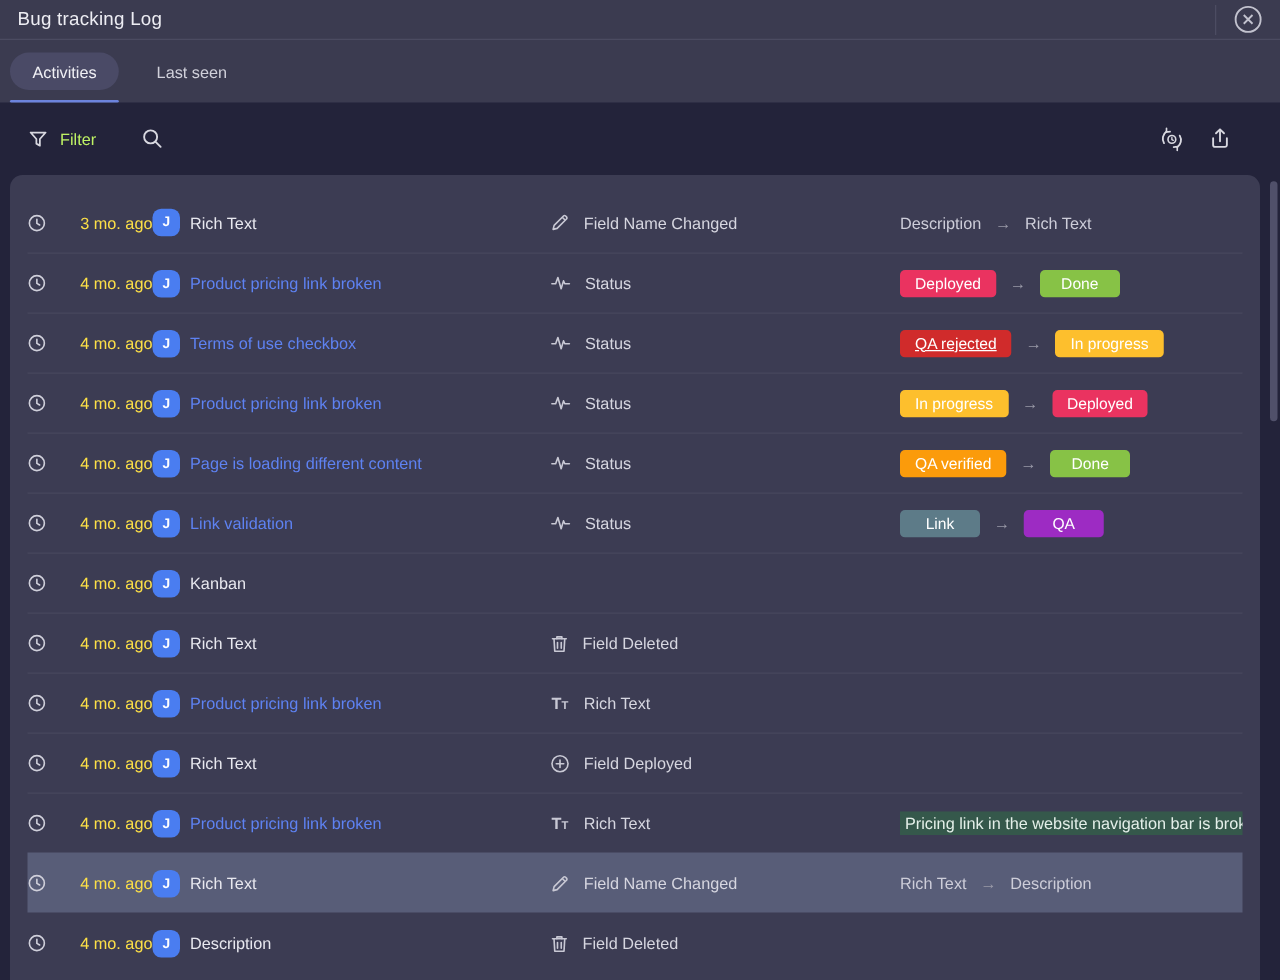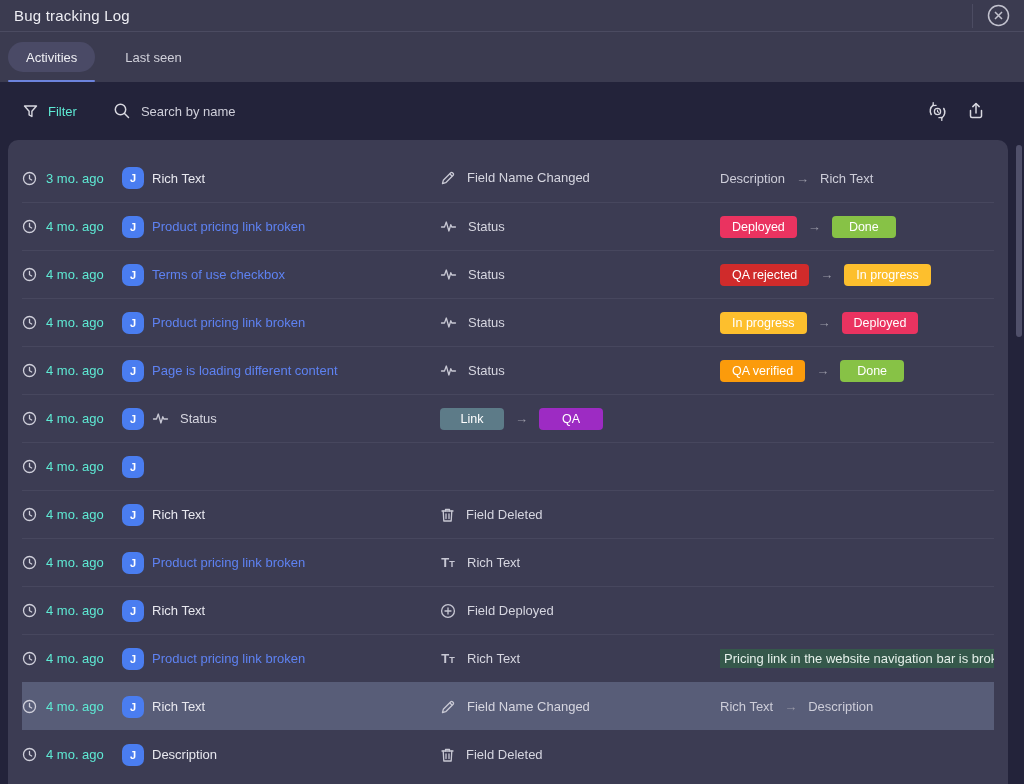--- a/index.html
+++ b/index.html
@@ -21,45 +21,45 @@
   .tabbar { height:50px; background:#3b3b50; display:flex; align-items:center; padding:0 8px; position:relative; }
   .tab { position:relative; height:30px; display:flex; align-items:center; padding:0 18px;
     font-size:13px; color:#d0d0da; cursor:pointer; border:none; background:transparent; border-radius:15px;
     font-family:inherit; }
   .tab.active { background:#4a4a66; color:#f0f0f5; }
   .tab.active::after { content:""; position:absolute; left:0; right:0; bottom:-10px; height:2px;
     background:#6c83dd; border-radius:1px; }
 
   
   .toolbar { height:58px; display:flex; align-items:center; padding:0 22px; background:#23233a; }
-  .tool-filter { display:flex; align-items:center; gap:9px; color:#5eead4; font-size:13px;
+  .tool-filter { display:flex; align-items:center; gap:9px; color:#bef264; font-size:13px;
     background:none; border:none; cursor:pointer; font-family:inherit;text-align:center; }
   .tool-search { display:flex; align-items:center; gap:10px; margin-left:36px; flex:1; }
   .tool-search input { background:transparent; border:none; outline:none; color:#e6e6ee;
     font-size:13px; width:340px; font-family:inherit; }
   .tool-search input::placeholder { color:#cfcfda; opacity:1; }
   .toolbar-right { display:flex; align-items:center; gap:14px; margin-left:auto; margin-right:14px; }
   .toolbar svg { color:#d8d8e0; }
 
   
   .list-panel { position:absolute; left:8px; top:140px; width:1000px; height:644px;
     background:#3c3c53; border-radius:10px 10px 0 0; padding:14px 14px 0 14px; overflow:hidden; }
   .row { display:grid; grid-template-columns:100px 30px 288px 280px 1fr; align-items:center;
     height:48px; font-size:13px; cursor:pointer; }
   .row + .row { border-top:1px solid #47475e; }
   .row.highlighted { background:#585d78; margin:0 0; border-top:1px solid transparent; }
   .row.highlighted + .row { border-top:1px solid transparent; }
 
-  .cell-time { display:flex; align-items:center; gap:9px; color:#5eead4; }
+  .cell-time { display:flex; align-items:center; gap:9px; color:#fde047;justify-content:space-between; }
   .cell-time svg { flex:none; color:#cfcfda; }
   .avatar { width:22px; height:22px; border-radius:7px; display:flex; align-items:center;
     justify-content:center; color:#fff; font-size:11px; font-weight:700; }
   .cell-name { color:#e8e8ef; padding-right:8px; white-space:nowrap; overflow:hidden; text-overflow:ellipsis; }
   .cell-name .link { color:#5e82f2; cursor:pointer; }
-  .cell-action { display:flex; gap:11px; color:#d6d6e0; }
+  .cell-action { display:flex; align-items:center; gap:11px; color:#d6d6e0; }
   .cell-action svg { color:#c8c8d4; flex:none; }
   .tt-glyph { font-size:13px; color:#c8c8d4; font-weight:600; letter-spacing:0; width:16px; text-align:center; }
   .tt-glyph small { font-size:9px; font-weight:600; }
   .cell-change { display:flex; align-items:center; color:#cdcdd9; white-space:nowrap; overflow:hidden; }
   .chg-arrow { margin:0 11px; color:#9a9aa8; font-size:13px; }
   .badge { display:inline-flex; align-items:center; justify-content:center; min-width:64px;
     height:22px; padding:0 12px; border-radius:4px; color:#fff; font-size:12.5px; }
   .hl-text { background:#35584b; color:#e4efe9; padding:2px 4px; font-size:13px; }
 
   
@@ -100,21 +100,20 @@
       </span>
       <span>Filter</span>
     </button>
     <div class="tool-search">
       <span style="display:flex;">
         <svg width="18" height="18" viewBox="0 0 18 18" fill="none" stroke="#d8d8e0" stroke-width="1.5" stroke-linecap="round">
           <circle cx="7.5" cy="7.5" r="5.2"></circle>
           <path d="M11.5 11.5L15.5 15.5"></path>
         </svg>
       </span>
-      <input type="text" placeholder="Search by name" style="">
     </div>
     <div class="toolbar-right">
       <button class="icon-btn">
         <span style="display:flex;">
           <svg width="21" height="21" viewBox="0 0 21 21" fill="none" stroke="currentColor" stroke-width="1.5" stroke-linecap="round">
             <path d="M4.2 13.5a7 7 0 0 1 2-9.3"></path>
             <path d="M16.8 7.5a7 7 0 0 1-2 9.3"></path>
             <path d="M6.2 1.6v3l2.9-.3" stroke-width="1.3"></path>
             <path d="M14.8 19.4v-3l-2.9.3" stroke-width="1.3"></path>
             <circle cx="10.5" cy="10.5" r="3.1" stroke-width="1.3"></circle>
@@ -209,21 +208,21 @@
           <div class="cell-name"><span class="link">Terms of use checkbox</span></div>
           <div class="cell-action">
             <span style="display:flex;">
               <svg width="17" height="15" viewBox="0 0 17 15" fill="none" stroke="currentColor" stroke-width="1.3" stroke-linecap="round" stroke-linejoin="round">
                 <path d="M1.5 8h3l1.8-5 2.6 9 1.9-6.3 1 2.3h3.7"></path>
               </svg>
             </span>
             <span>Status</span>
           </div>
           <div class="cell-change">
-            <span class="badge" style="background: rgb(208, 43, 43);">QA rejected</span>
+            <span class="badge" style="background: rgb(208, 43, 43); text-decoration: underline;">QA rejected</span>
             <span class="chg-arrow">→</span>
             <span class="badge" style="background: rgb(253, 191, 45);">In progress</span>
           </div>
         </div>
         <div class="row">
           <div class="cell-time">
             <span style="display:flex;">
               <svg width="15" height="15" viewBox="0 0 15 15" fill="none" stroke="currentColor" stroke-width="1.3" stroke-linecap="round">
                 <circle cx="7.5" cy="7.5" r="6"></circle>
                 <path d="M7.5 4.4v3.3l2.2 1.3"></path>
@@ -283,20 +282,21 @@
               <svg width="15" height="15" viewBox="0 0 15 15" fill="none" stroke="currentColor" stroke-width="1.3" stroke-linecap="round">
                 <circle cx="7.5" cy="7.5" r="6"></circle>
                 <path d="M7.5 4.4v3.3l2.2 1.3"></path>
               </svg>
             </span>
             <span>4 mo. ago</span>
           </div>
           <div>
             <span class="avatar" style="background: rgb(74, 125, 240);">J</span>
           </div>
+          <div class="cell-name"><span class="link">Link validation</span></div>
           <div class="cell-action">
             <span style="display:flex;">
               <svg width="17" height="15" viewBox="0 0 17 15" fill="none" stroke="currentColor" stroke-width="1.3" stroke-linecap="round" stroke-linejoin="round">
                 <path d="M1.5 8h3l1.8-5 2.6 9 1.9-6.3 1 2.3h3.7"></path>
               </svg>
             </span>
             <span>Status</span>
           </div>
           <div class="cell-change">
             <span class="badge" style="background: rgb(93, 123, 136);">Link</span>
@@ -310,20 +310,21 @@
               <svg width="15" height="15" viewBox="0 0 15 15" fill="none" stroke="currentColor" stroke-width="1.3" stroke-linecap="round">
                 <circle cx="7.5" cy="7.5" r="6"></circle>
                 <path d="M7.5 4.4v3.3l2.2 1.3"></path>
               </svg>
             </span>
             <span>4 mo. ago</span>
           </div>
           <div>
             <span class="avatar" style="background: rgb(74, 125, 240);">J</span>
           </div>
+          <div class="cell-name"><span>Kanban</span></div>
           <div class="cell-change"></div>
         </div>
         <div class="row">
           <div class="cell-time">
             <span style="display:flex;">
               <svg width="15" height="15" viewBox="0 0 15 15" fill="none" stroke="currentColor" stroke-width="1.3" stroke-linecap="round">
                 <circle cx="7.5" cy="7.5" r="6"></circle>
                 <path d="M7.5 4.4v3.3l2.2 1.3"></path>
               </svg>
             </span>

